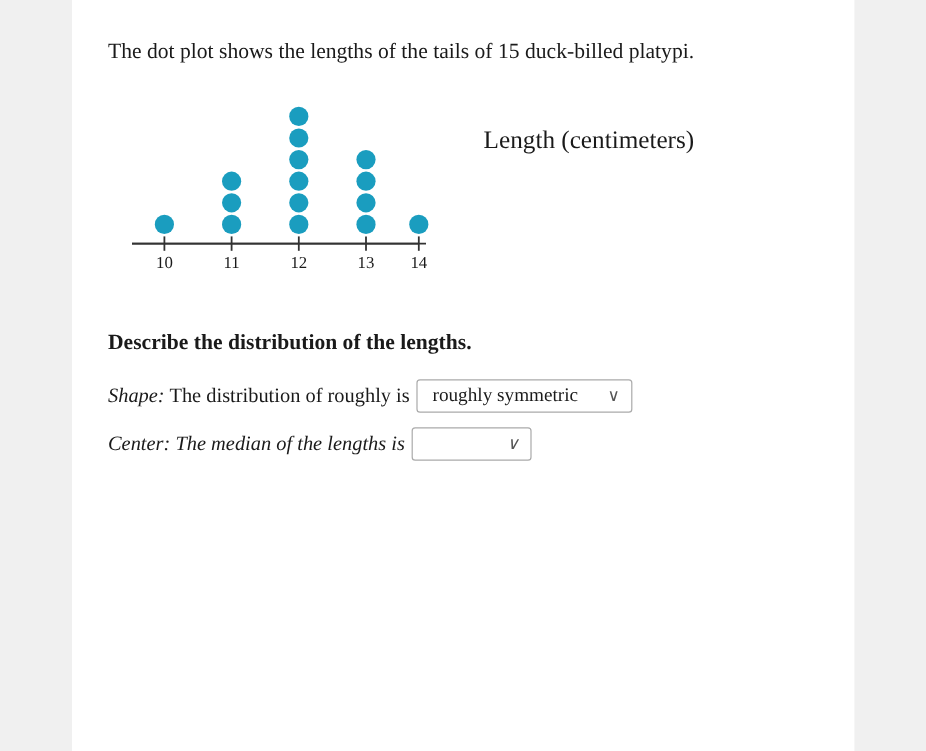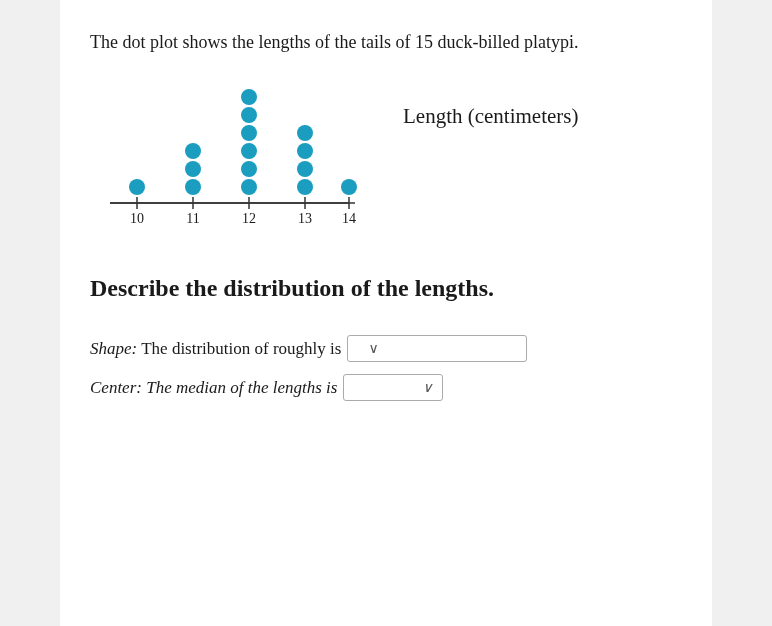--- a/index.html
+++ b/index.html
@@ -49,24 +49,24 @@
     }
 
     .axis-label {
       font-size: 21px;
       color: #1a1a1a;
       margin-top: 19px;
       font-family: Georgia, serif;
     }
 
     .question-title {
-      font-size: 24px;
+      font-size: 18px;
       font-weight: bold;
       color: #1a1a1a;
-      margin-bottom: 33px;
+      margin-bottom: 20px;
     }
 
     .answer-row {
       display: flex;
       align-items: center;
       font-size: 17px;
       color: #1a1a1a;
       margin-bottom: 12px;
       flex-wrap: wrap;
     }
@@ -183,20 +183,21 @@
     <span class="axis-label">Length (centimeters)</span>
   </div>
 
   <div class="question-wrapper">
     <div class="question-title">Describe the distribution of the lengths.</div>
 
     <div class="answer-row">
       <span class="answer-label">Shape:</span>
       <span>The distribution of roughly is</span>
       <div class="dropdown-wrapper">
+        <span class="dropdown-value">roughly symmetric</span>
         <span class="dropdown-chevron">∨</span>
       </div>
     </div>
 
     <div class="next-row">
       <span class="next-row-text">Center: The median of the lengths is</span>
       <div class="next-dropdown-wrapper">
         <span class="dropdown-value"></span>
         <span class="dropdown-chevron">∨</span>
       </div>

